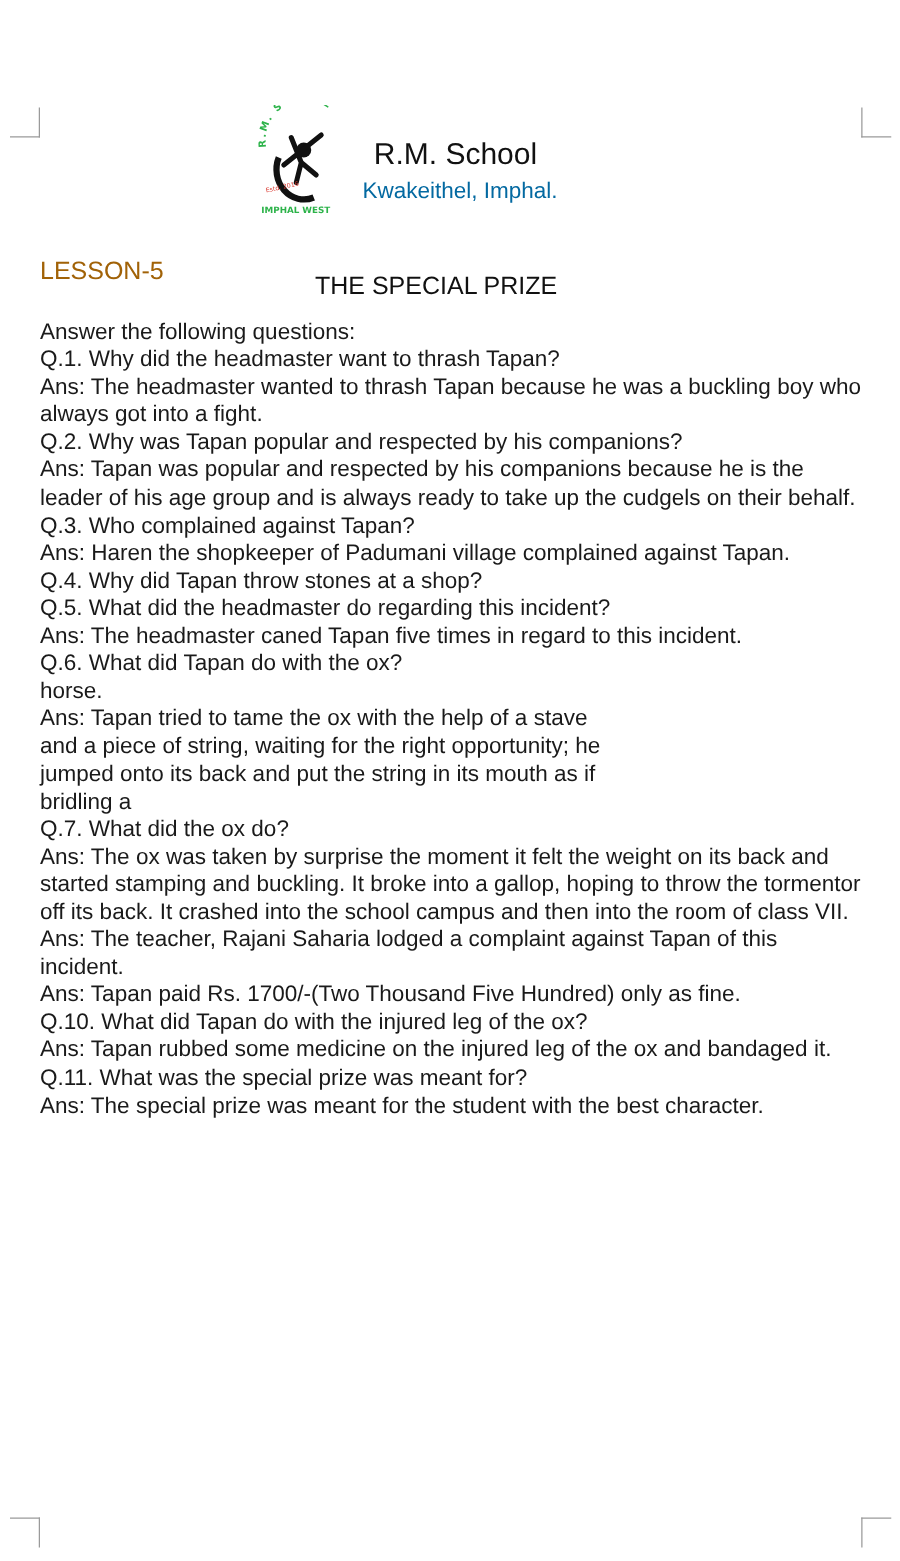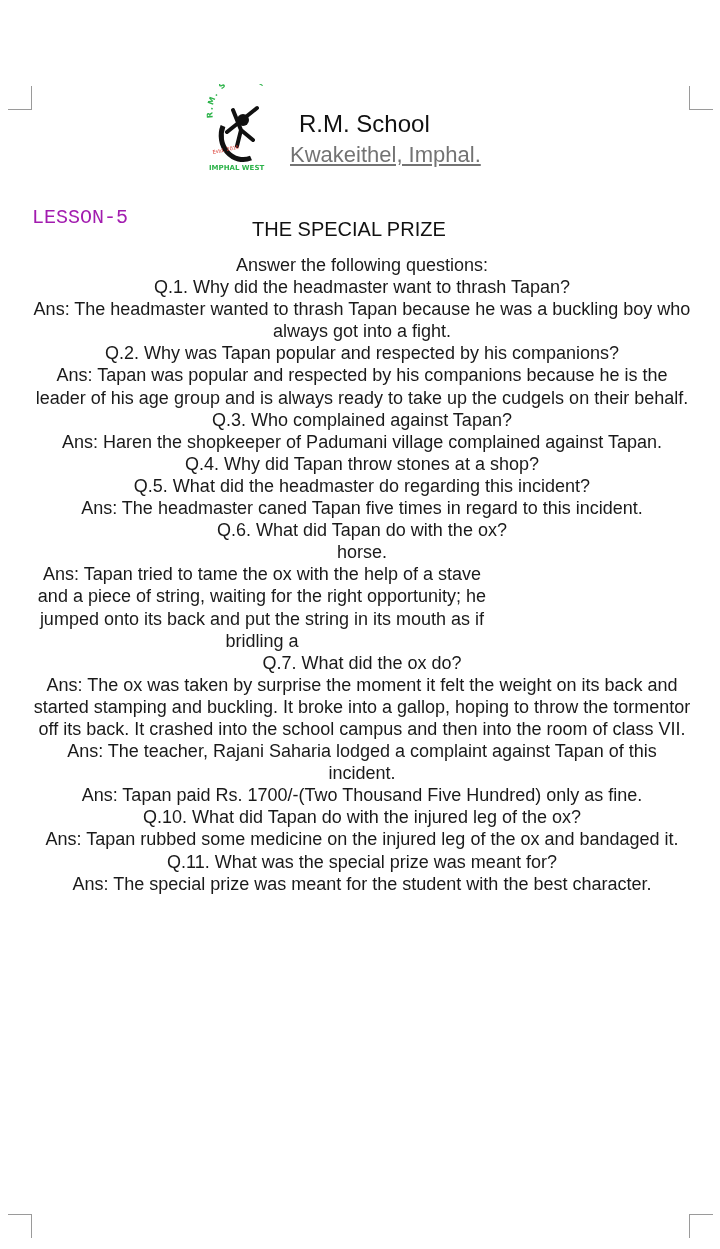--- a/index.html
+++ b/index.html
@@ -7,26 +7,26 @@
          font-family: "Liberation Sans", "DejaVu Sans", sans-serif; color: #1a1a1a; }
   .corner { position: absolute; width: 23px; height: 23px; border-color: #9a9a9a; border-style: solid; border-width: 0; }
   .c-tl { left: 8px; top: 86px; border-right-width: 1.5px; border-bottom-width: 1.5px; }
   .c-tr { left: 689px; top: 86px; border-left-width: 1.5px; border-bottom-width: 1.5px; }
   .c-bl { left: 8px; top: 1214px; border-right-width: 1.5px; border-top-width: 1.5px; }
   .c-br { left: 689px; top: 1214px; border-left-width: 1.5px; border-top-width: 1.5px; }
 
   .header { position: absolute; left: 203px; top: 84px; width: 280px; height: 92px; }
   .logo { position: absolute; left: 0; top: 0; width: 80px; height: 90px; }
   .school-name { position: absolute; left: 96px; top: 26px; font-size: 24px; color: #111; white-space: nowrap; }
-  .school-addr { position: absolute; left: 87px; top: 58px; font-size: 22px; color: #737373; white-space: nowrap; text-decoration: underline; }
+  .school-addr { position: absolute; left: 87px; top: 58px; font-size: 18px; color: #0369a1; white-space: nowrap; }
 
-  .lesson { position: absolute; left: 32px; top: 206px; font-size: 20px; color: #a21caf; font-family: Liberation Mono, monospace; }
+  .lesson { position: absolute; left: 32px; top: 206px; font-size: 20px; color: #a16207; }
   .lesson-title { position: absolute; left: 252px; top: 218px; font-size: 20px; color: #111; }
 
-  .body-text { position: absolute; left: 32px; top: 254px; width: 660px; font-size: 18px; line-height: 22.1px; color: #1a1a1a; text-align: center; }
+  .body-text { position: absolute; left: 32px; top: 254px; width: 660px; font-size: 18px; line-height: 22.1px; color: #1a1a1a; }
   .body-text p { margin: 0; }
 </style>
 </head>
 <body>
 
 <div class="corner c-tl"></div>
 <div class="corner c-tr"></div>
 <div class="corner c-bl"></div>
 <div class="corner c-br"></div>
 

